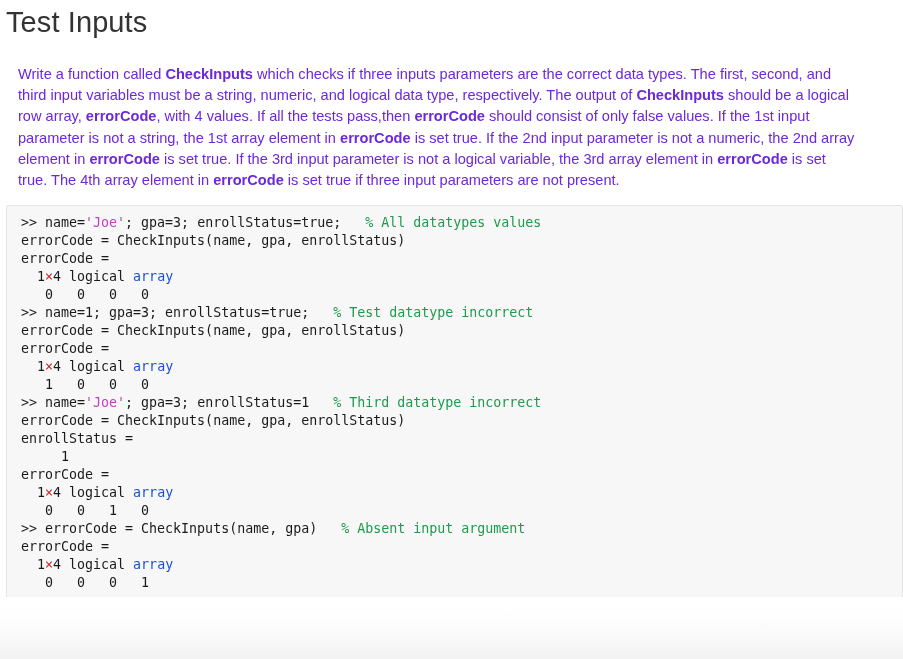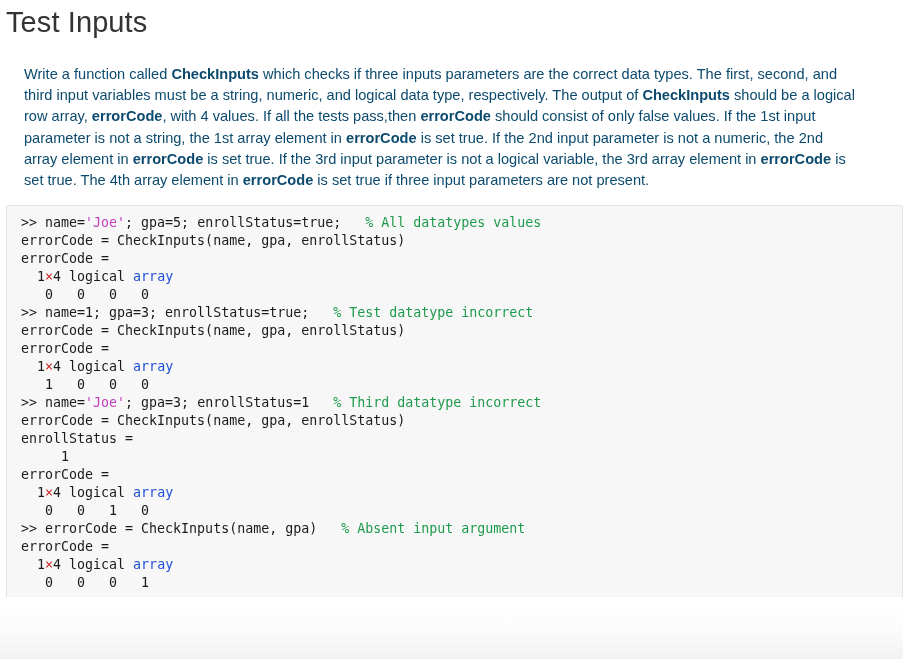--- a/index.html
+++ b/index.html
@@ -43,23 +43,23 @@
     color: #333333;
     margin: 0;
     padding: 4px 0 0 2px;
     line-height: 36px;
     letter-spacing: 0.1px;
   }
 
   p.prompt {
     font-family: "Liberation Sans", sans-serif;
     font-size: 14.6px;
-    color: #0c4a6e;
+    color: #6d28d9;
     line-height: 21.2px;
-    margin: 24px 0 0 18px;
+    margin: 24px 0 0 12px;
     padding: 0 20px 0 2px;
     text-align: left;
   }
   p.prompt b { font-weight: bold; }
 
   p.ex-label {
     font-family: "Liberation Sans", sans-serif;
     font-size: 14.6px;
     color: #000000;
     margin: 22px 0 0 0;
@@ -96,21 +96,21 @@
 <div id="page">
 
   <div class="content">
 
     <h1 class="page-title">Test Inputs</h1>
 
     <p class="prompt"><span>Write a function called </span><b>CheckInputs</b><span> which checks if three inputs parameters are the correct data types. The first, second, and third input variables must be a string, numeric, and logical data type, respectively.  The output of </span><b>CheckInputs</b><span> should be a logical row array, </span><b>errorCode</b><span>, with 4 values. If all the tests pass,then </span><b>errorCode</b><span> should consist of only false values.  If the 1st input parameter is not a string, the 1st array element in </span><b>errorCode</b><span> is set true.  If the 2nd input parameter is not a numeric, the 2nd array element in </span><b>errorCode</b><span> is set true. If the 3rd input parameter is not a logical variable, the 3rd array element in </span><b>errorCode</b><span> is set true.  The 4th array element in </span><b>errorCode</b><span> is set true if three input parameters are not present.</span></p>
 
 
     <div class="code-block">
-      <pre class="console"><span>&gt;&gt; name=</span><span class="str">'Joe'</span><span>; gpa=5; enrollStatus=true;   </span><span class="cmt">% All datatypes values</span>
+      <pre class="console"><span>&gt;&gt; name=</span><span class="str">'Joe'</span><span>; gpa=3; enrollStatus=true;   </span><span class="cmt">% All datatypes values</span>
 <span>errorCode = CheckInputs(name, gpa, enrollStatus)</span>
 <span>errorCode =</span>
 <span>  1</span><span class="xsym">×</span><span>4 logical </span><span class="kw">array</span>
 <span>   0   0   0   0</span>
 <span>&gt;&gt; name=1; gpa=3; enrollStatus=true;   </span><span class="cmt">% Test datatype incorrect</span>
 <span>errorCode = CheckInputs(name, gpa, enrollStatus)</span>
 <span>errorCode =</span>
 <span>  1</span><span class="xsym">×</span><span>4 logical </span><span class="kw">array</span>
 <span>   1   0   0   0</span>
 <span>&gt;&gt; name=</span><span class="str">'Joe'</span><span>; gpa=3; enrollStatus=1   </span><span class="cmt">% Third datatype incorrect</span>

